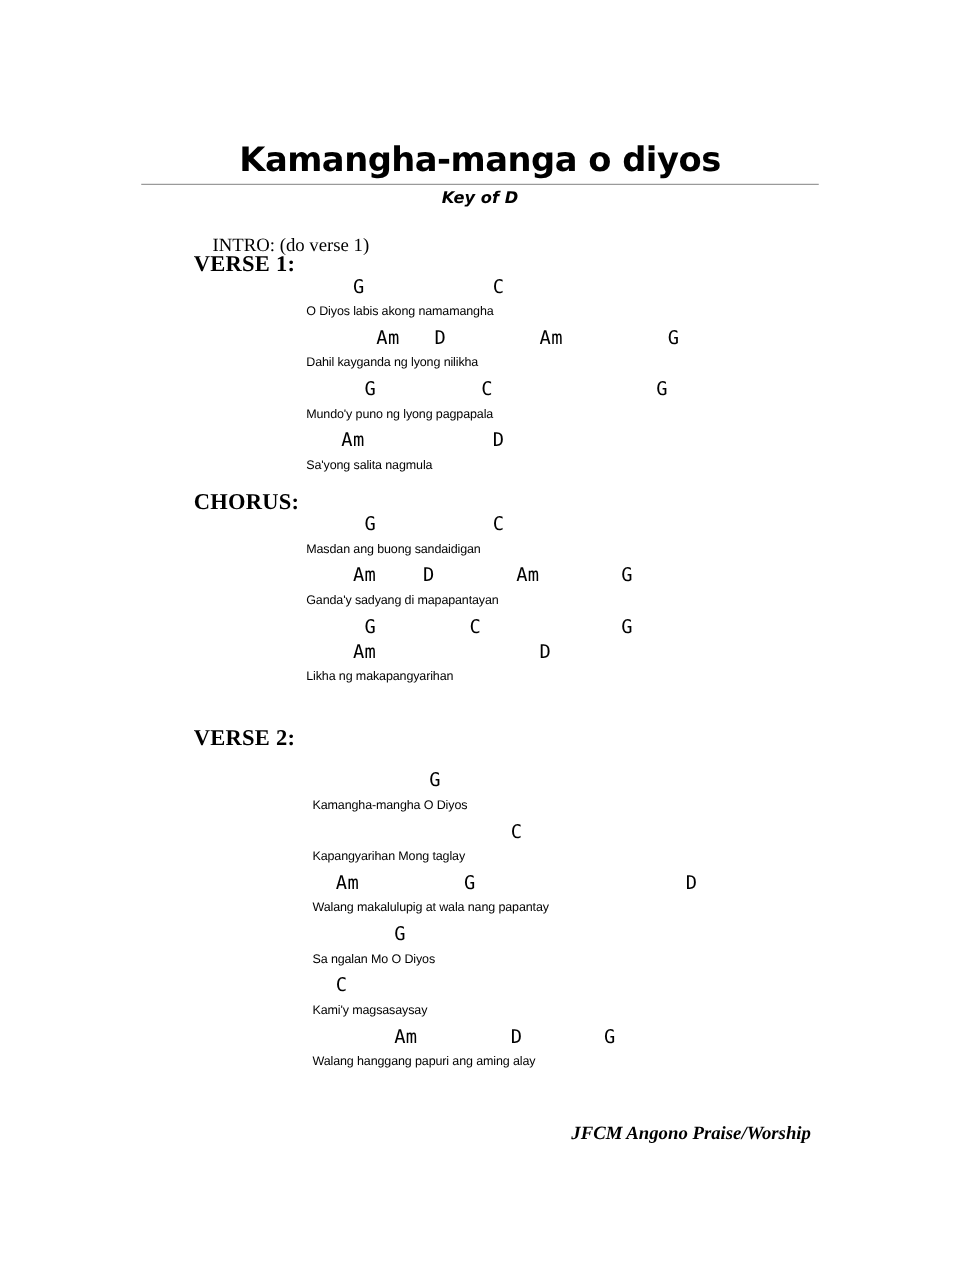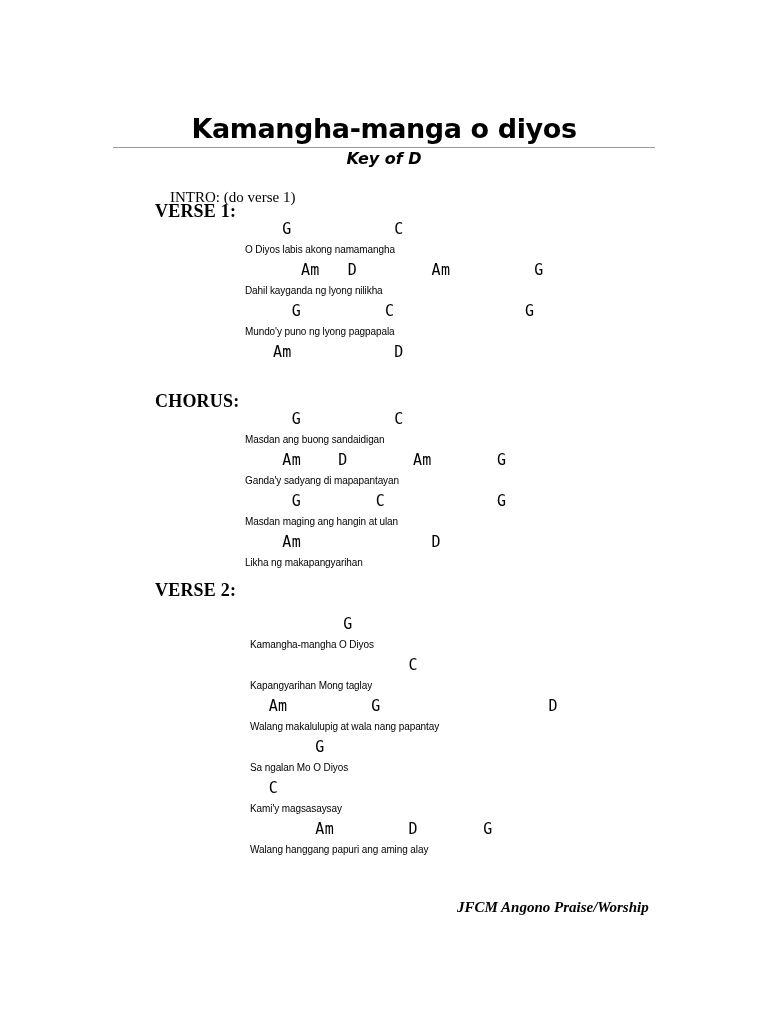--- a/index.html
+++ b/index.html
@@ -42,21 +42,21 @@
   .title-rule {
     height: 1px;
     background: #9a9a9a;
     margin-top: 2px;
     width: 100%;
   }
   .key-line {
     font-family: "DejaVu Sans", sans-serif;
     font-weight: bold;
     font-style: italic;
-    font-size: 16px;
+    font-size: 13px;
     line-height: 14px;
     text-align: center;
     margin-top: 4px;
   }
 
   
   .abs {
     position: absolute;
     white-space: pre;
   }
@@ -124,30 +124,30 @@
 
   <div class="abs section-label" style="left:155px; top:202px;">VERSE 1:</div>
   <div class="block" style="left:245px; top:219px;">
     <div class="chordline">    G           C</div>
     <div class="lyricline">O Diyos labis akong namamangha</div>
     <div class="chordline">      Am   D        Am         G</div>
     <div class="lyricline">Dahil kayganda ng lyong nilikha</div>
     <div class="chordline">     G         C              G</div>
     <div class="lyricline">Mundo'y puno ng lyong pagpapala</div>
     <div class="chordline">   Am           D</div>
+    <div class="lyricline">Sa'yong salita nagmula</div>
   </div>
 
   <div class="abs section-label" style="left:155px; top:392px;">CHORUS:</div>
   <div class="block" style="left:245px; top:409px;">
     <div class="chordline">     G          C</div>
     <div class="lyricline">Masdan ang buong sandaidigan</div>
     <div class="chordline">    Am    D       Am       G</div>
     <div class="lyricline">Ganda'y sadyang di mapapantayan</div>
     <div class="chordline">     G        C            G</div>
-    <div class="lyricline">Masdan maging ang hangin at ulan</div>
     <div class="chordline">    Am              D</div>
     <div class="lyricline">Likha ng makapangyarihan</div>
   </div>
 
   <div class="abs section-label" style="left:155px; top:581px;">VERSE 2:</div>
   <div class="block" style="left:250px; top:614px;">
     <div class="chordline">          G</div>
     <div class="lyricline">Kamangha-mangha O Diyos</div>
     <div class="chordline">                 C</div>
     <div class="lyricline">Kapangyarihan Mong taglay</div>

